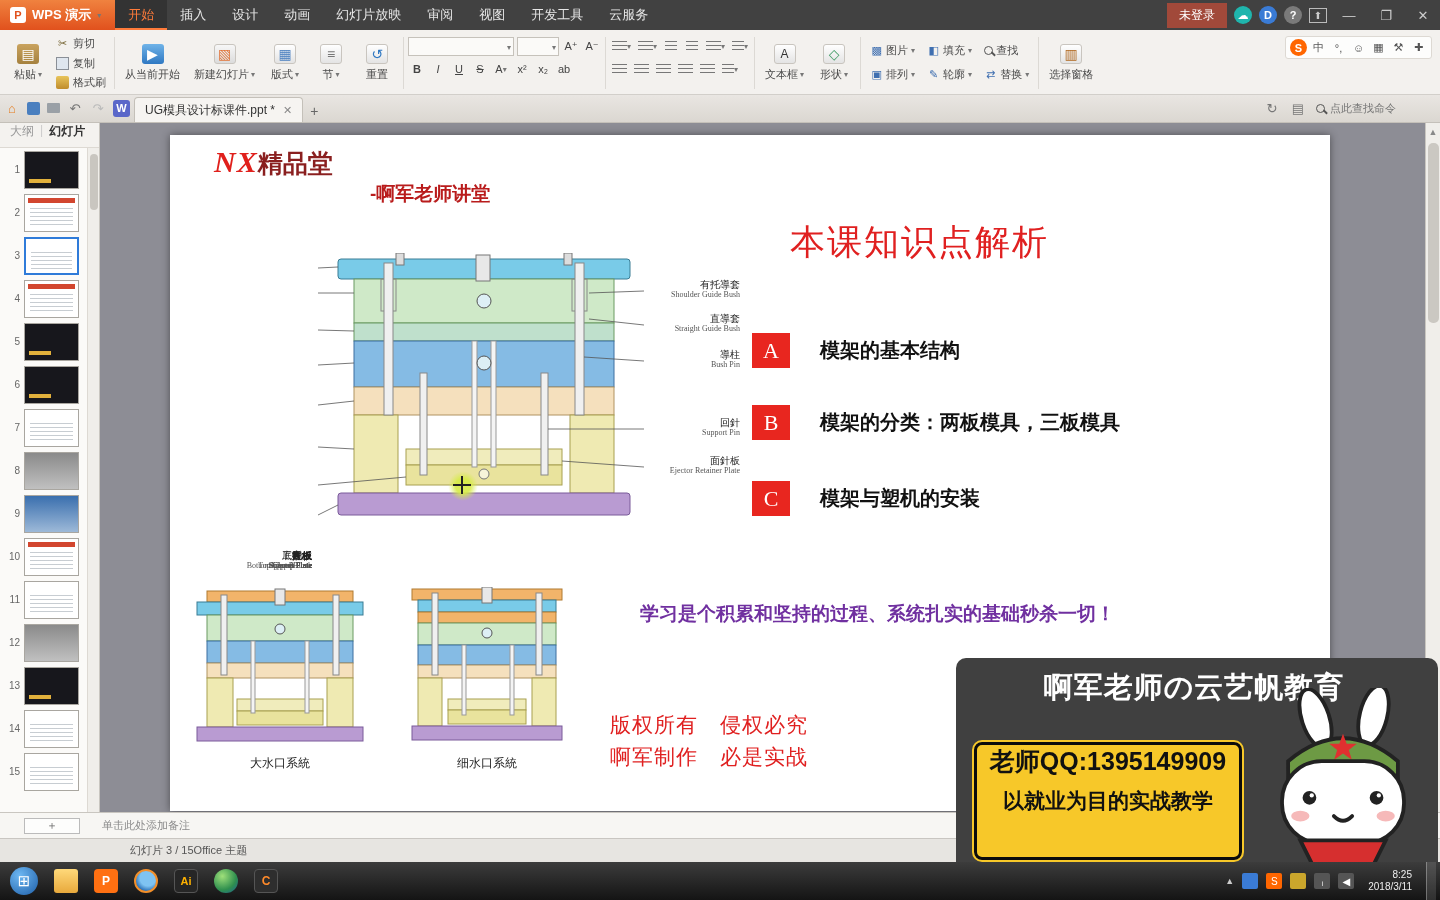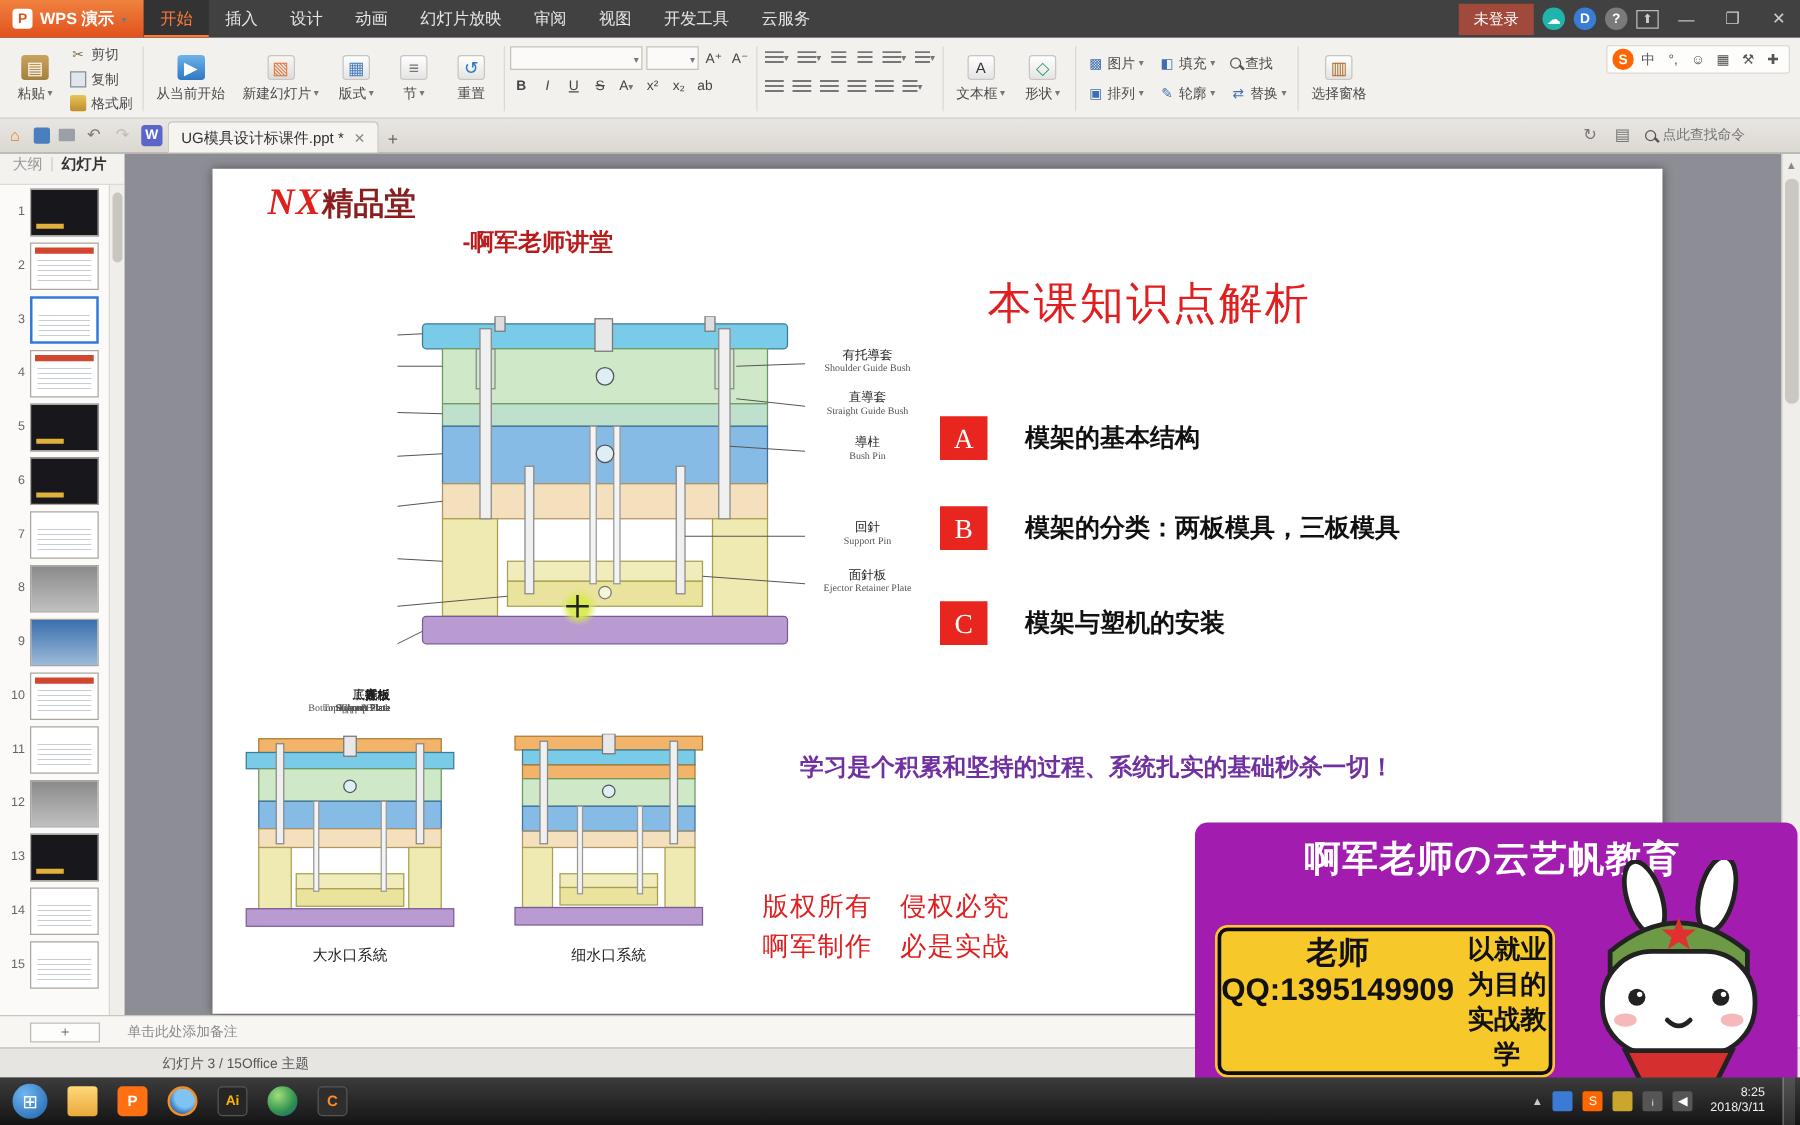--- a/index.html
+++ b/index.html
@@ -104,21 +104,21 @@
   .slide{position:absolute;left:70px;top:12px;width:1160px;height:676px;background:#fff;box-shadow:0 0 8px rgba(0,0,0,.45)}
   .brand{position:absolute;left:44px;top:10px;font-family:"Liberation Serif","DejaVu Serif",serif}
   .brand .nx{color:#e0201c;font-weight:bold;font-style:italic;font-size:30px;letter-spacing:1px}
   .brand .rest{color:#8a1f1f;font-weight:bold;font-size:25px}
   .lecture{position:absolute;left:200px;top:46px;color:#b91c1c;font-weight:bold;font-size:19px}
   .stitle{position:absolute;left:620px;top:84px;color:#e02020;font-size:35px;font-family:"Liberation Serif","DejaVu Serif",serif;letter-spacing:2px}
   .diag{position:absolute;left:18px;top:118px;width:550px;height:294px}
   .dlabel{position:absolute;line-height:1.05;font-size:10px;color:#222}
   .dlabel .en{display:block;font-size:8px;color:#555;font-family:"Liberation Serif","DejaVu Serif",serif}
   .dl-l{width:124px;text-align:right}
-  .dl-r{width:92px;text-align:center}
+  .dl-r{width:92px;text-align:right}
   .pointrow{position:absolute;left:582px;display:flex;align-items:center;gap:30px}
   .badge{width:38px;height:35px;background:#e8261f;color:#fff;display:flex;align-items:center;justify-content:center;font-size:22px;font-family:"Liberation Serif","DejaVu Serif",serif}
   .ptext{font-size:20px;font-weight:bold;color:#111}
   .motto{position:absolute;left:470px;top:466px;color:#7030a0;font-weight:bold;font-size:19px}
   .sdwrap{position:absolute;top:452px}
   .sdcap{text-align:center;font-size:12px;color:#222;margin-top:2px}
   .copyr{position:absolute;left:440px;color:#e02020;font-size:21px;font-family:"Liberation Serif","DejaVu Serif",serif;letter-spacing:1px}
   .cursor{position:absolute;left:278px;top:336px;width:30px;height:30px;background:radial-gradient(circle,rgba(214,235,70,.9) 0 35%,rgba(214,235,70,.35) 55%,transparent 70%)}
   .cursor::before{content:"";position:absolute;left:13px;top:5px;width:2px;height:18px;background:#222}
   .cursor::after{content:"";position:absolute;left:5px;top:13px;width:18px;height:2px;background:#222}
@@ -140,23 +140,23 @@
   .ti.ff{background:radial-gradient(circle at 60% 35%,#7ec3f2 0 45%,#2a6fb5 75%);border-radius:50%;border:2px solid #f28f2a}
   .ti.ai{background:#262626;color:#ffb200;border:1px solid #555;font-size:11px}
   .ti.ball{background:radial-gradient(circle at 35% 30%,#9fe07a,#2f8f4e 60%,#1c5c9a);border-radius:50%}
   .ti.cdr{background:#2e2e2e;color:#ff8a2a;border:1px solid #555}
   .tray{margin-left:auto;display:flex;align-items:center;gap:8px;padding-right:4px;color:#ddd}
   .trico{width:16px;height:16px;display:flex;align-items:center;justify-content:center;font-size:10px;border-radius:2px;color:#fff}
   .clock{text-align:right;font-size:10px;line-height:1.25;color:#eee;margin:0 6px}
   .sliver{width:10px;height:38px;background:rgba(255,255,255,.12);border-left:1px solid rgba(255,255,255,.3)}
 
   
-  .ad{position:absolute;left:956px;top:658px;width:482px;height:216px;background:#a21caf;border-radius:10px;z-index:50}
+  .ad{position:absolute;left:956px;top:658px;width:482px;height:216px;background:#404040;border-radius:10px;z-index:50}
   .ad-title{position:absolute;top:10px;left:0;right:6px;text-align:center;color:#fff;font-size:29px;font-weight:bold;letter-spacing:1px}
-  .ad-qq{position:absolute;left:18px;top:84px;width:268px;height:118px;background:#f7c829;border:3px solid #0c0c0c;outline:2px solid #f7c829;border-radius:8px;display:flex;flex-direction:row;justify-content:space-between;gap:9px;text-align:center}
+  .ad-qq{position:absolute;left:18px;top:84px;width:268px;height:118px;background:#f7c829;border:3px solid #0c0c0c;outline:2px solid #f7c829;border-radius:8px;display:flex;flex-direction:column;justify-content:flex-start;gap:9px;text-align:center}
   .qq1{font-size:25px;font-weight:bold;color:#111}
   .qq2{font-size:21px;font-weight:bold;color:#111}
   .mascot{position:absolute;right:0;top:30px;width:190px;height:186px}
 </style>
 </head>
 <body>
 
 <div class="screen">
 
   <div class="titlebar">

